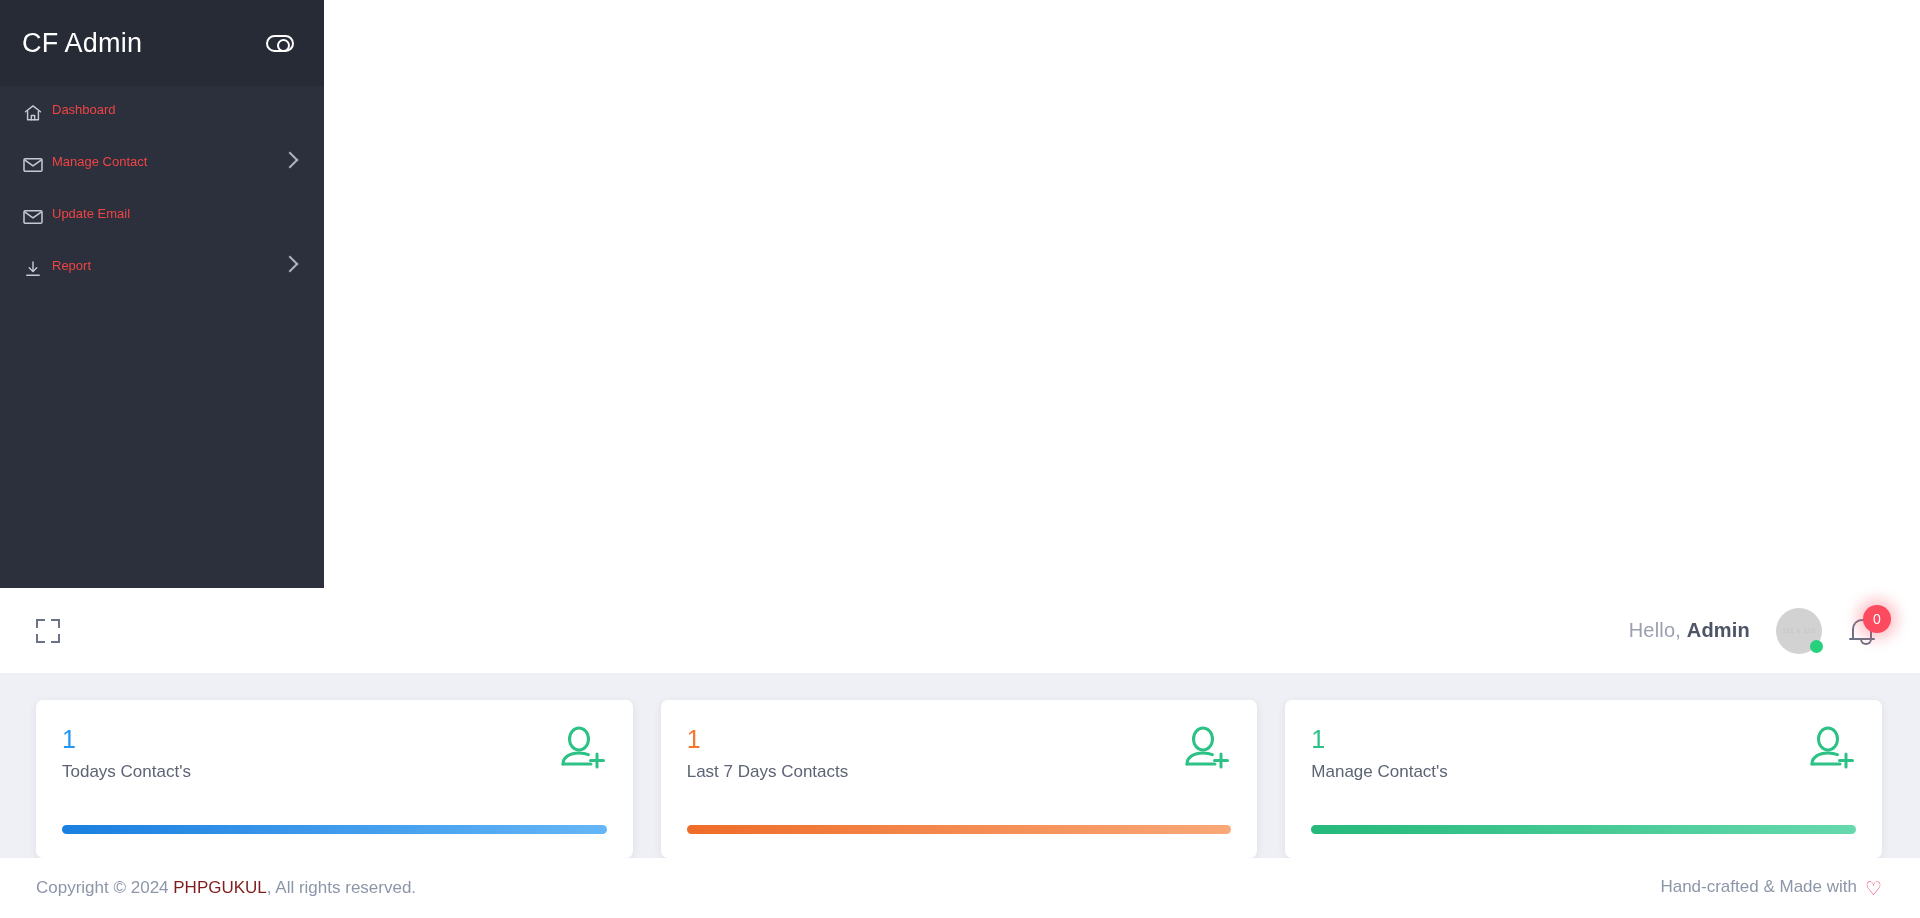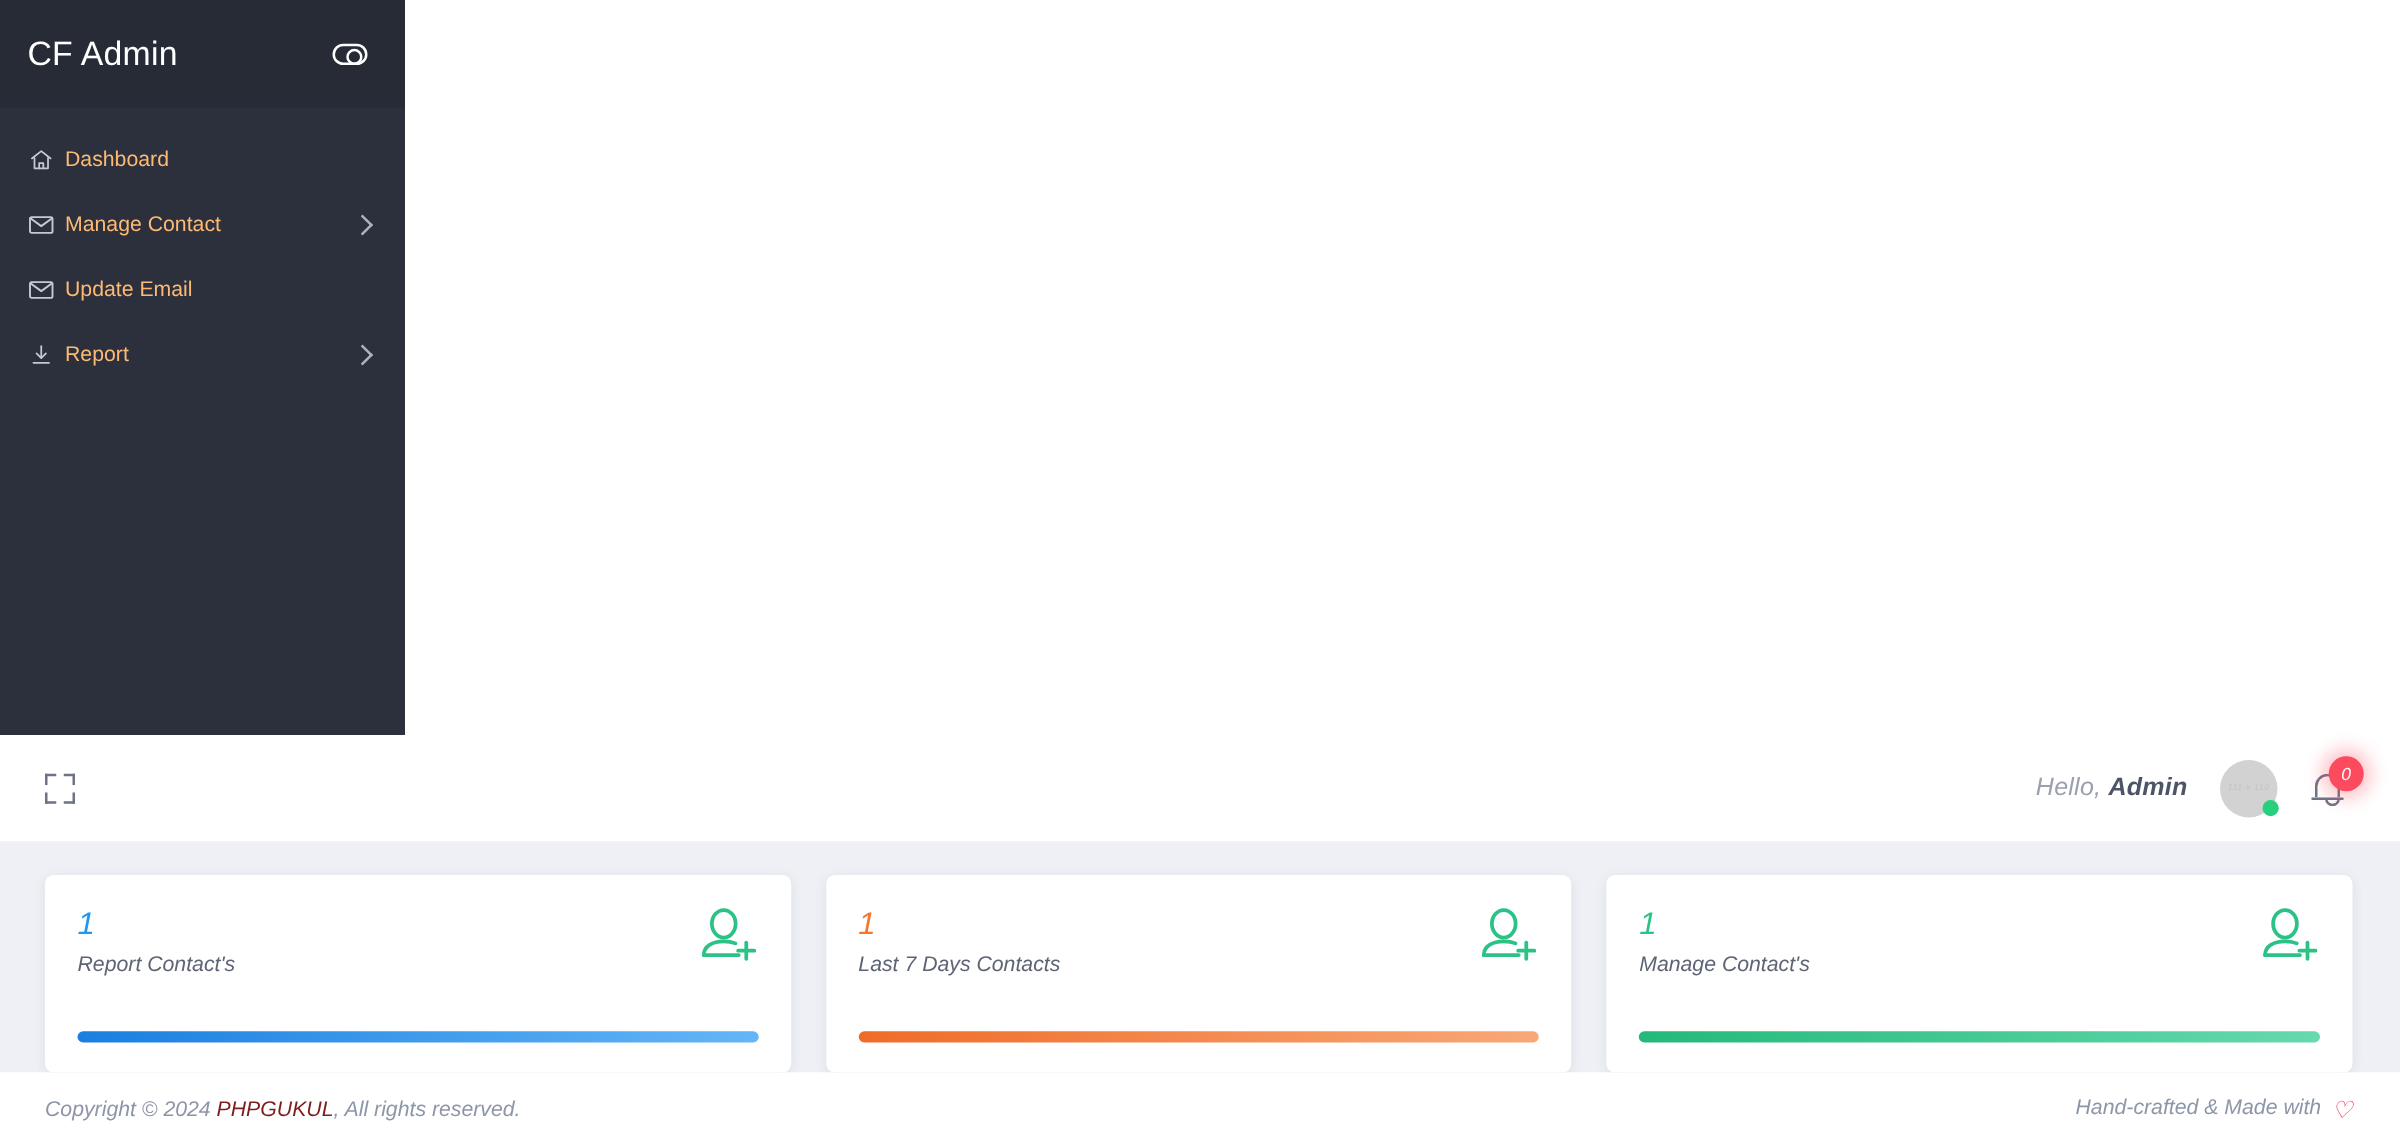--- a/index.html
+++ b/index.html
@@ -31,42 +31,42 @@
     width: 28px; height: 17px; border-radius: 9px;
     border: 2px solid #ffffff; position: relative; cursor: pointer;
   }
   .toggle-switch::after {
     content: ""; position: absolute; right: 2px; top: 2px;
     width: 9px; height: 9px; border-radius: 50%;
     border: 2px solid #ffffff;
   }
   .nav { padding-top: 16px; }
   .nav-item {
-    display: flex; align-items: center;
+    display: flex; 
     height: 52px; padding: 0 28px 0 22px;
-    color: #fdba74; font-size: 17px; cursor: pointer;
+    color: #ef4444; font-size: 13px; cursor: pointer;
   }
   .nav-ico {
     width: 30px; min-width: 30px; height: 22px;
     display: flex; align-items: center;
     color: #c5c9d2;
   }
   .nav-label { flex: 1; }
   .nav-caret {
     width: 12px; height: 12px;
     border-top: 2px solid #c5c9d2; border-right: 2px solid #c5c9d2;
     transform: rotate(45deg);
     opacity: .85;
   }
 
   
   .main {
     flex: 1; height: 814px;
     display: flex; flex-direction: column;
-    background: #ffffff; position: relative; font-style: italic;
+    background: #ffffff; position: relative;
   }
   .topbar {
     height: 86px; min-height: 86px;
     background: #ffffff;
     display: flex; align-items: center;
     padding: 0 38px 0 36px;
     border-bottom: 1px solid #eceef3;
   }
   .expand-icon {
     width: 24px; height: 24px; position: relative; cursor: pointer;
@@ -246,21 +246,21 @@
           <span class="bell-badge">0</span>
         </span>
       </div>
     </header>
 
     <section class="content">
       <div class="cards">
 
         <div class="card">
           <div class="card-num" style="color:#2196f3">1</div>
-          <div class="card-label">Report Contact's</div>
+          <div class="card-label">Todays Contact's</div>
           <span class="card-icon">
             <svg width="48" height="46" viewBox="0 0 48 46" fill="none" stroke="#2cc286" stroke-width="3" stroke-linecap="round" stroke-linejoin="round">
               <ellipse cx="22" cy="13" rx="9.5" ry="11"></ellipse>
               <path d="M6 38c0-7 7-11 16-11 3.6 0 6.8.6 9.4 1.7"></path>
               <path d="M6 38h28"></path>
               <path d="M40 28v13"></path>
                 <path d="M33.5 34.5h13"></path>
             </svg>
           </span>
           <span class="card-bar" style="background:linear-gradient(90deg,#1a7fe0,#64b6f7)"></span>

